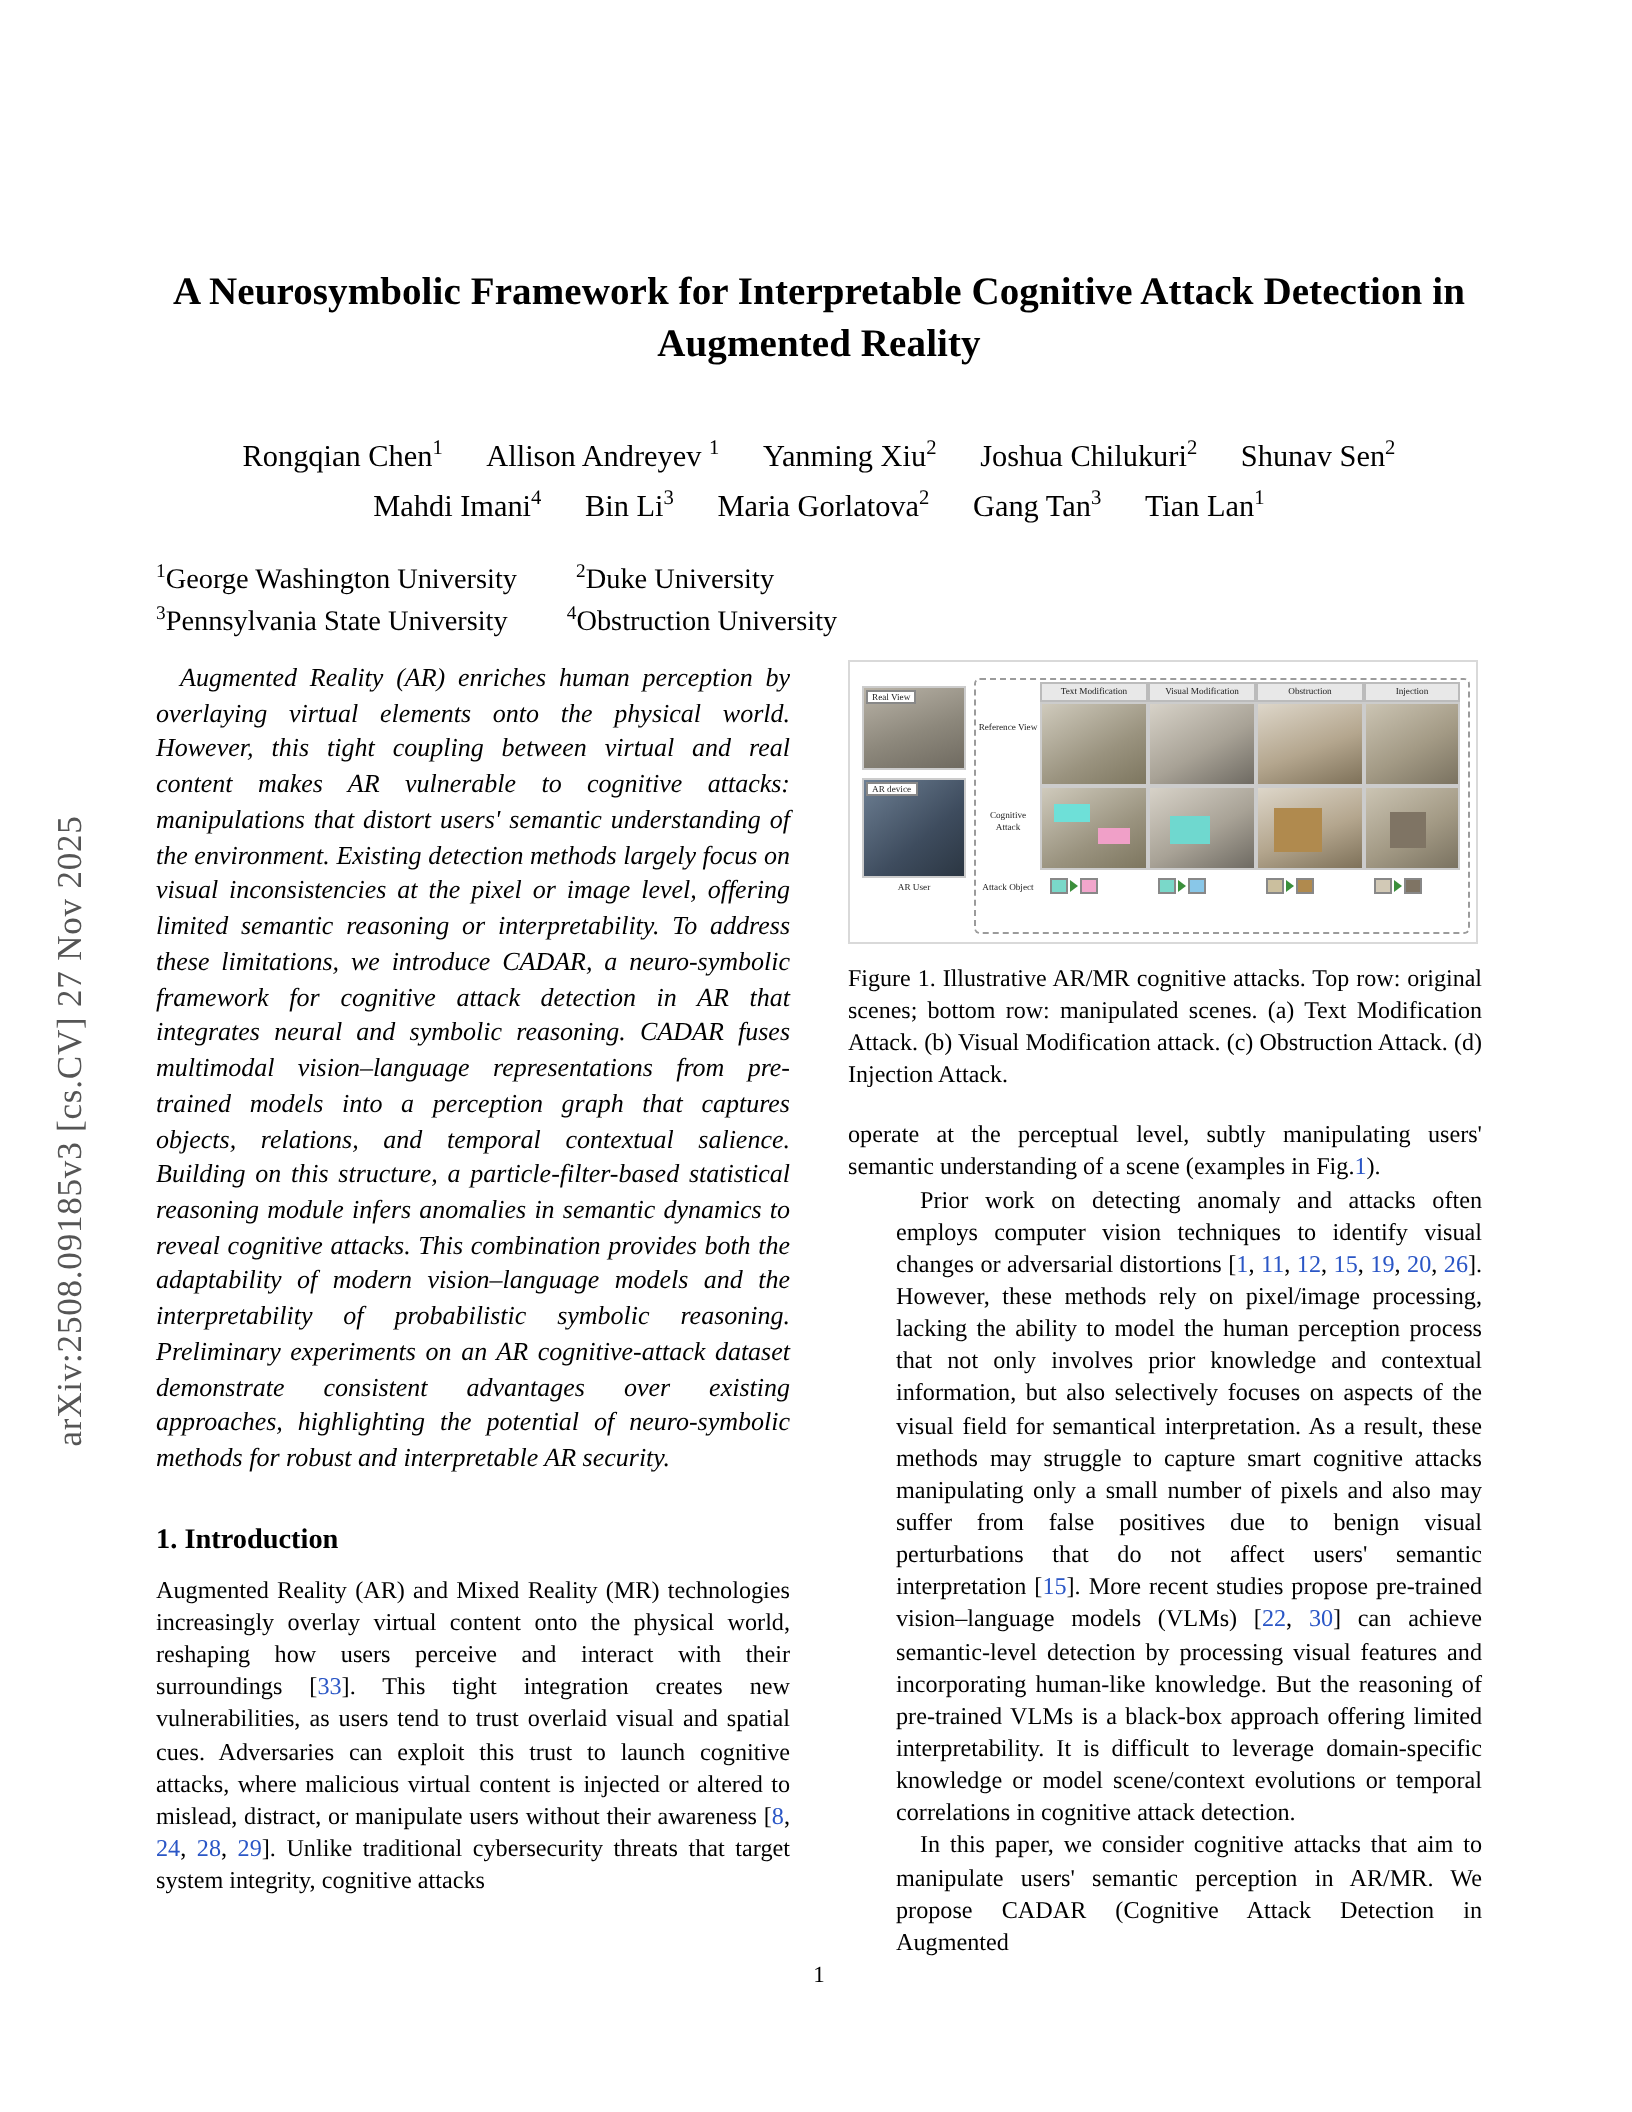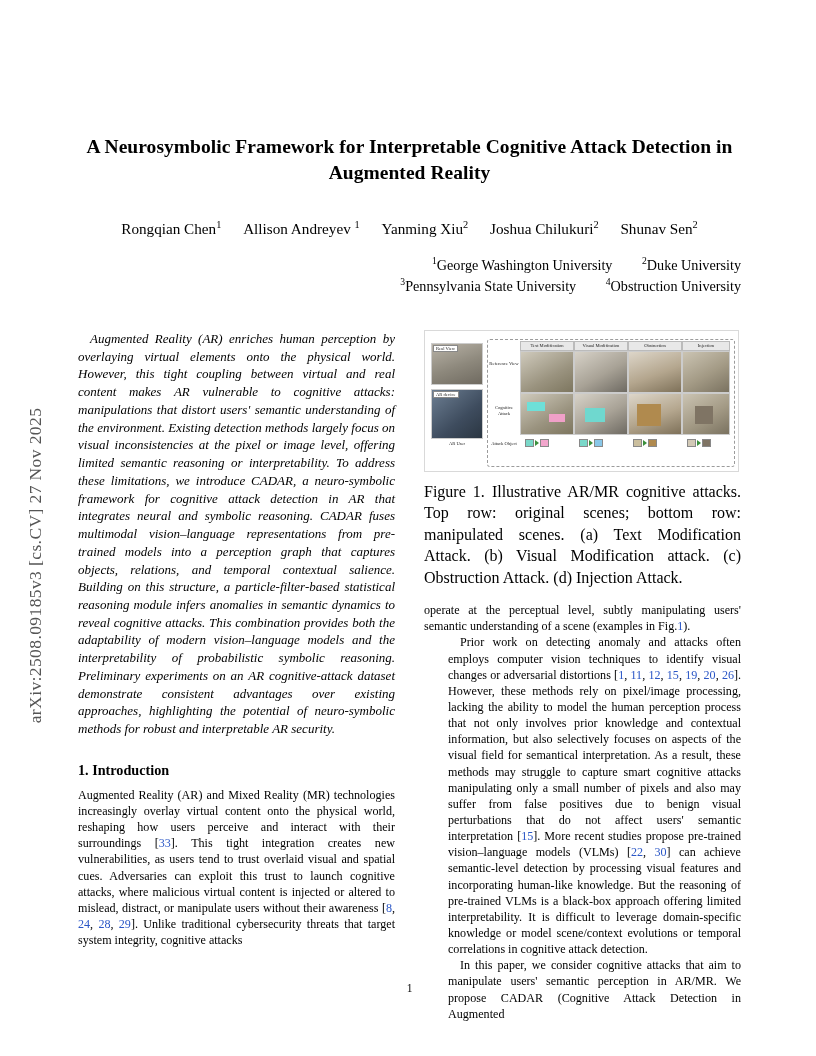--- a/index.html
+++ b/index.html
@@ -54,21 +54,21 @@
     margin-top: 32px;
     text-align: center;
     font-size: 15.2px;
     line-height: 1.62;
   }
   #authors .arow { white-space: nowrap; }
   #authors .name { margin: 0 9px; }
   sup { font-size: 0.68em; vertical-align: super; line-height: 0; }
   #affils {
     margin-top: 13px;
-    text-align: right;
+    text-align: left;
     font-size: 14.2px;
     line-height: 1.5;
   }
   #affils .aff { display: inline-block; }
   #affils .aff + .aff { margin-left: 26px; }
 
   
   #columns {
     position: absolute;
     top: 218px;
@@ -118,21 +118,21 @@
   .figbox {
     width: 315px;
     height: 142px;
     border: 1px solid #d9d9d9;
     box-sizing: border-box;
     position: relative;
     background: #ffffff;
   }
   .fig-caption {
     margin-top: 9px;
-    font-size: 16px;
+    font-size: 12px;
     line-height: 1.34;
     text-align: justify;
   }
 
   
   .col-head {
     position: absolute;
     font-size: 4.6px;
     text-align: center;
     background: #e8e8e8;
@@ -199,20 +199,27 @@
   <div id="title">A Neurosymbolic Framework for Interpretable Cognitive Attack Detection in Augmented Reality</div>
 
   <div id="authors">
     <div class="arow">
       <span class="name"><span>Rongqian Chen</span><sup>1</sup></span>
       <span class="name"><span>Allison Andreyev</span> <sup>1</sup></span>
       <span class="name"><span>Yanming Xiu</span><sup>2</sup></span>
       <span class="name"><span>Joshua Chilukuri</span><sup>2</sup></span>
       <span class="name"><span>Shunav Sen</span><sup>2</sup></span>
     </div>
+    <div class="arow">
+      <span class="name"><span>Mahdi Imani</span><sup>4</sup></span>
+      <span class="name"><span>Bin Li</span><sup>3</sup></span>
+      <span class="name"><span>Maria Gorlatova</span><sup>2</sup></span>
+      <span class="name"><span>Gang Tan</span><sup>3</sup></span>
+      <span class="name"><span>Tian Lan</span><sup>1</sup></span>
+    </div>
   </div>
 
   <div id="affils">
     <div>
       <span class="aff"><sup>1</sup><span>George Washington University</span></span>
       <span class="aff"><sup>2</sup><span>Duke University</span></span>
     </div>
     <div>
       <span class="aff"><sup>3</sup><span>Pennsylvania State University</span></span>
       <span class="aff"><sup>4</sup><span>Obstruction University</span></span>

